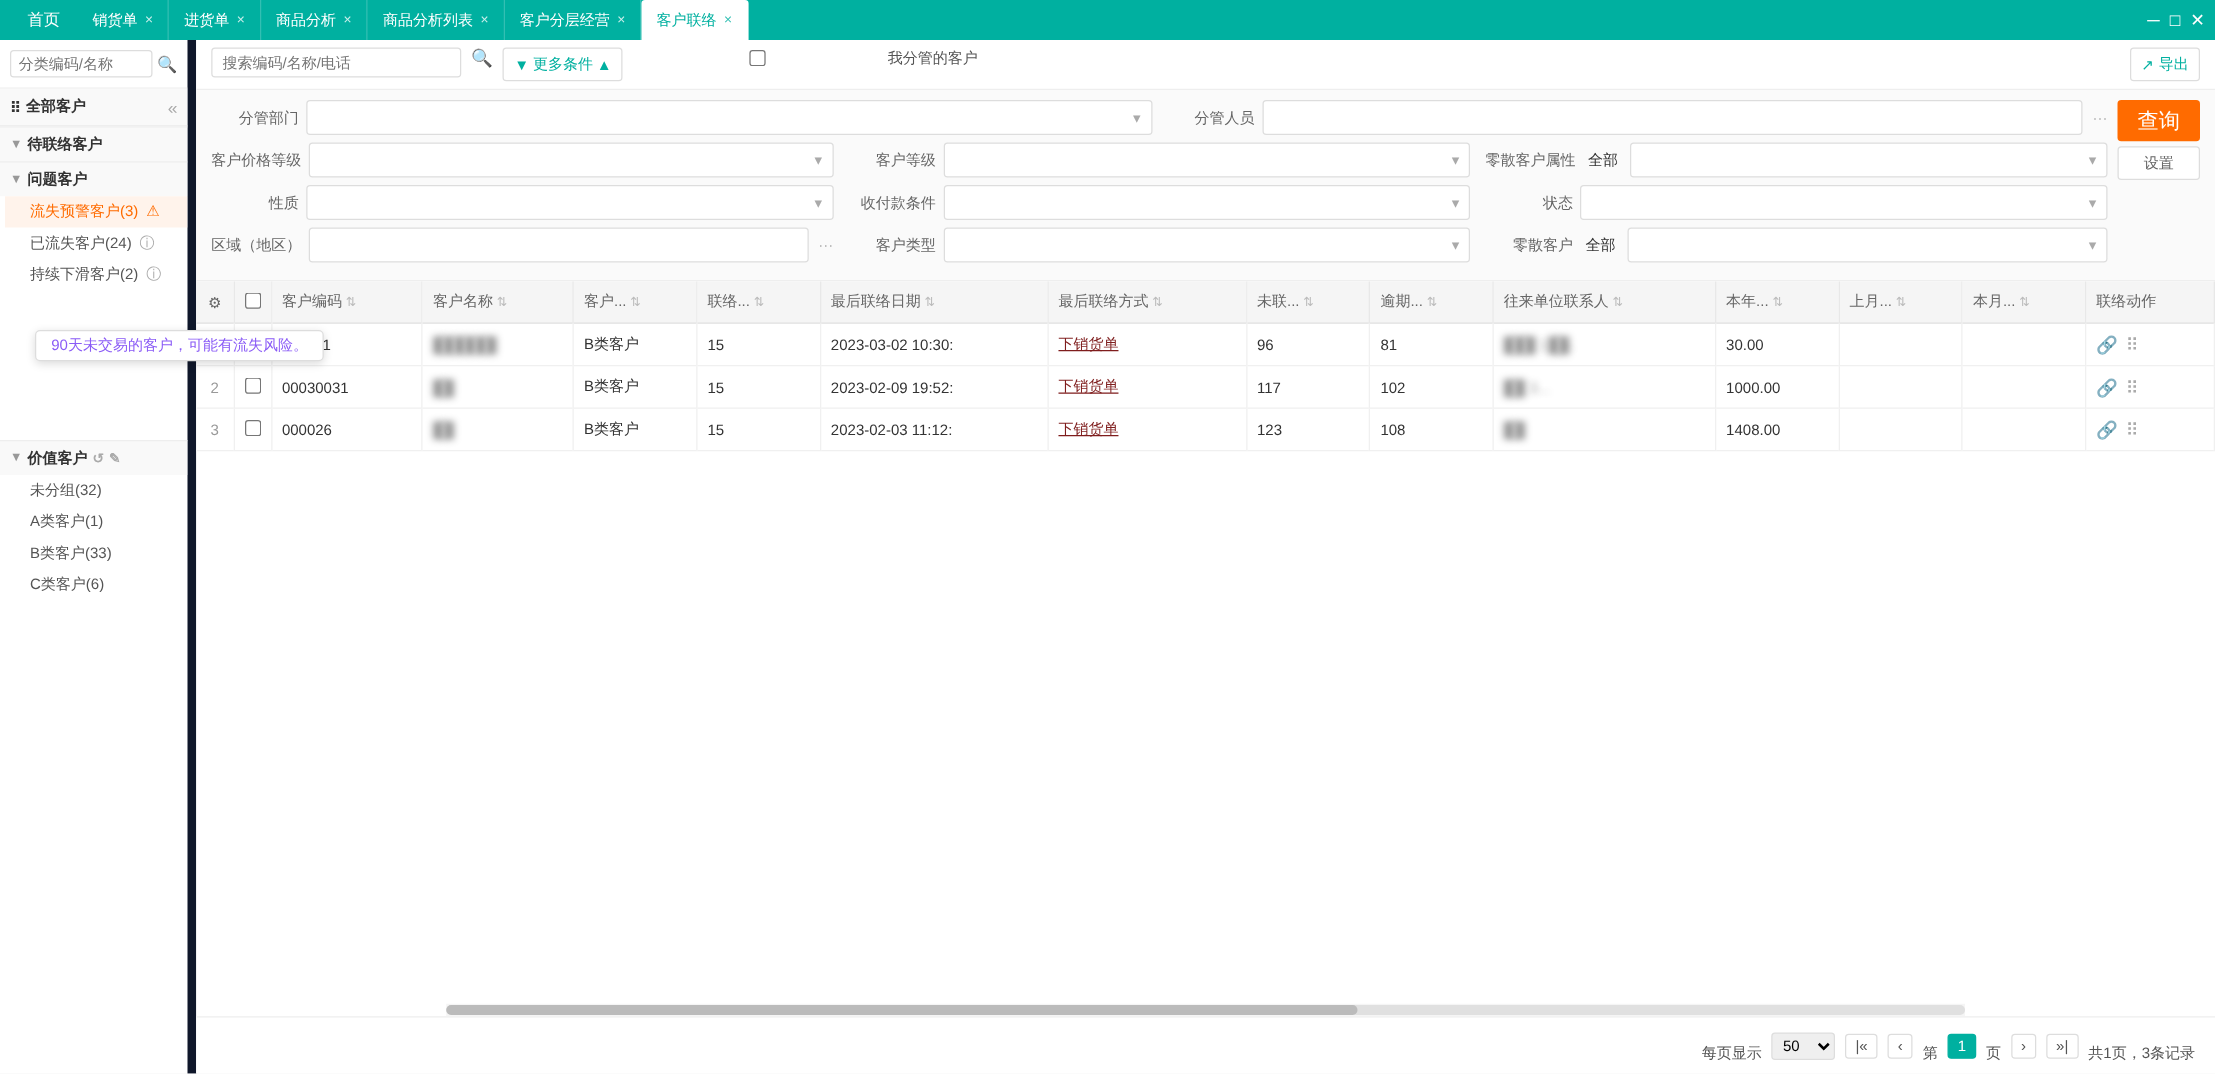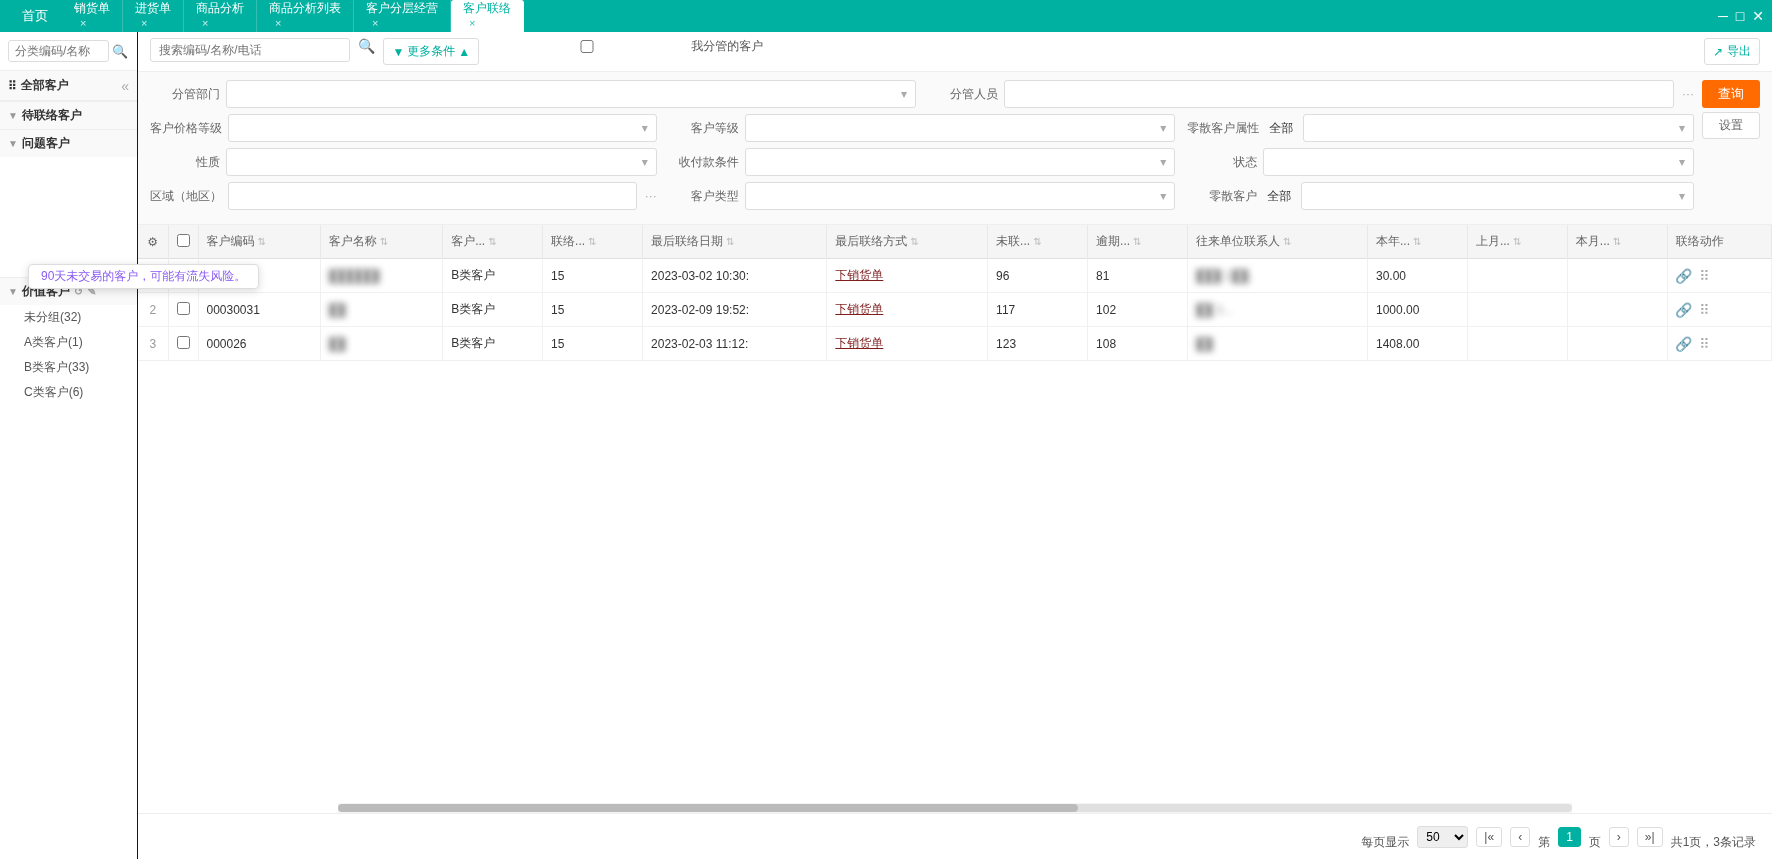--- a/index.html
+++ b/index.html
@@ -9,28 +9,27 @@
     .top-nav {
       background: #00b0a0;
       height: 32px;
       display: flex;
       align-items: center;
       padding: 0 8px;
       color: white;
     }
     .top-nav .tab {
       display: flex;
-      align-items: flex-start;
+      align-items: center;
       padding: 0 12px;
       height: 32px;
       cursor: pointer;
       font-size: 13px;
       color: white;
       border-right: 1px solid rgba(255,255,255,0.2);
-      flex-direction: column;
     }
     .top-nav .tab.active {
       background: white;
       color: #00b0a0;
       border-radius: 3px 3px 0 0;
     }
     .top-nav .tab .close-btn {
       margin-left: 6px;
       font-size: 11px;
       opacity: 0.8;
@@ -58,23 +57,23 @@
 
     
     .main-layout {
       display: flex;
       height: calc(859px - 32px);
       overflow: hidden;
     }
 
     
     .sidebar {
-      width: 138px;
-      background: white;
-      border-right: 1px solid #0f172a;
+      width: 157px;
+      background: white;
+      border-right: 7px solid #0f172a;
       display: flex;
       flex-direction: column;
       overflow: hidden;
     }
     .sidebar-search {
       padding: 8px;
       display: flex;
       align-items: center;
       gap: 4px;
       border-bottom: 1px solid #eee;
@@ -239,21 +238,21 @@
       flex-direction: column;
       gap: 4px;
     }
     .query-btn {
       background: #ff6b00;
       color: white;
       border: none;
       border-radius: 3px;
       padding: 5px 16px;
       cursor: pointer;
-      font-size: 13px;
+      font-size: 17px;
     }
     .settings-btn {
       background: white;
       color: #666;
       border: 1px solid #ddd;
       border-radius: 3px;
       padding: 4px 12px;
       cursor: pointer;
       font-size: 12px;
     }
@@ -456,20 +455,34 @@
     </div>
 
     <div class="section-grp-hdr">
       <span class="arrow">▼</span>
       <span>待联络客户</span>
     </div>
 
     <div class="section-grp-hdr">
       <span class="arrow">▼</span>
       <span>问题客户</span>
+    </div>
+    <div class="sidebar-subsection">
+      <div class="sidebar-item active">
+        <span>流失预警客户(3)</span>
+        <span style="color:#ff6b00; margin-left:3px;">⚠</span>
+      </div>
+      <div class="sidebar-item">
+        <span>已流失客户(24)</span>
+        <span style="color:#aaa; margin-left:3px;">ⓘ</span>
+      </div>
+      <div class="sidebar-item">
+        <span>持续下滑客户(2)</span>
+        <span style="color:#aaa; margin-left:3px;">ⓘ</span>
+      </div>
     </div>
 
     <div class="tooltip-box">
       <span>90天未交易的客户，可能有流失风险。</span>
     </div>
 
     <div class="section-grp-hdr" style="margin-top: 120px;">
       <span class="arrow">▼</span>
       <span>价值客户</span>
       <span style="margin-left:4px; color:#aaa; font-size:11px;">↺</span>

